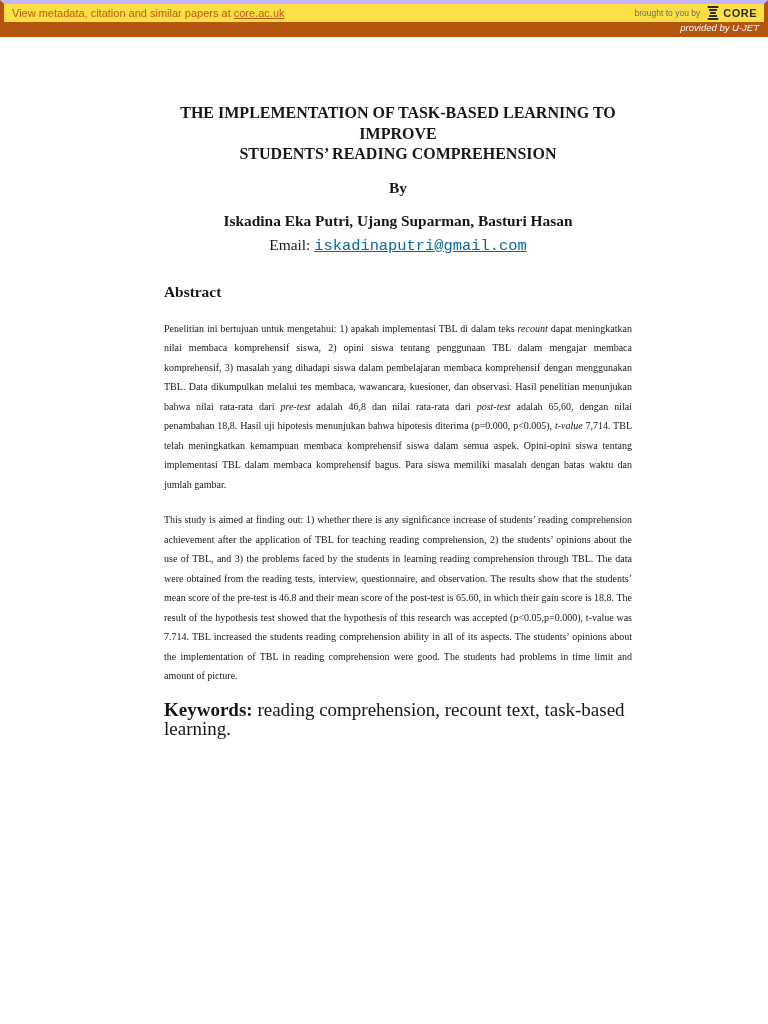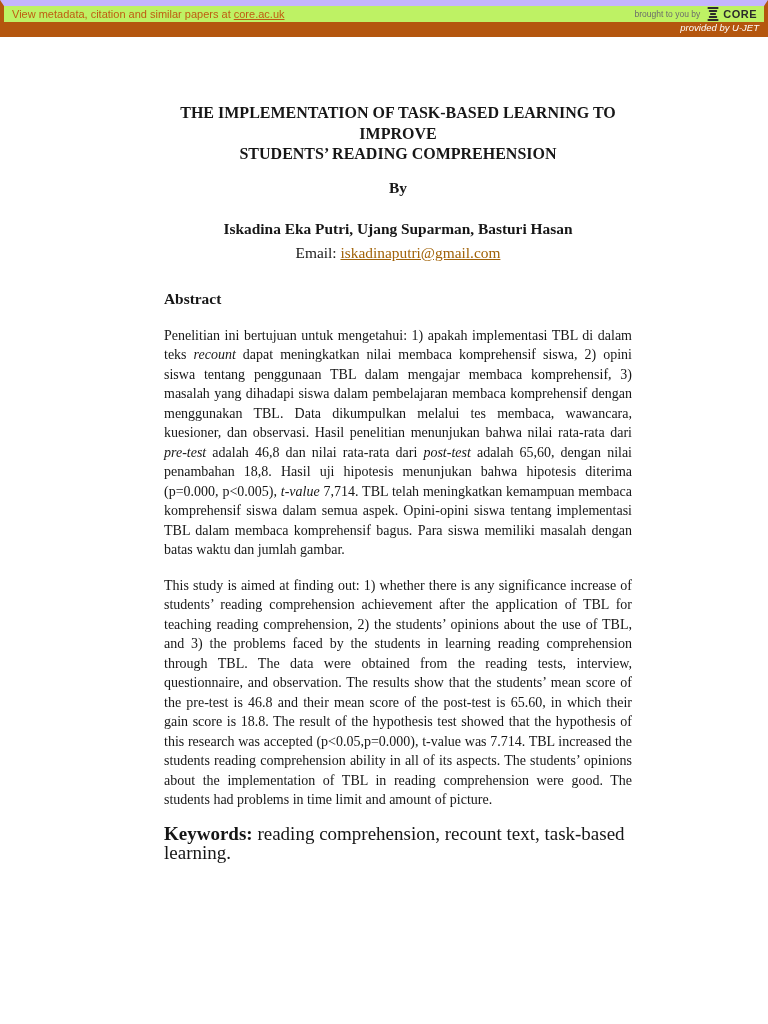--- a/index.html
+++ b/index.html
@@ -8,22 +8,22 @@
     background: #ffffff;
     font-family: "Liberation Serif", "DejaVu Serif", serif;
     color: #161616;
     overflow: hidden;
   }
   .page { position: relative; width: 768px; height: 1024px; background: #fff; }
 
   
   .core-strip {
     position: absolute; top: 0; left: 0; width: 768px; height: 22px;
-    background: #bef264;
-    border-top: 6px solid #c4b5fd;
+    background: #fde047;
+    border-top: 4px solid #c4b5fd;
     border-left: 4px solid #b4560e;
     border-right: 4px solid #b4560e;
     box-sizing: border-box;
     display: flex; align-items: center; justify-content: space-between;
     padding: 0 7px 0 8px;
     font-family: "Liberation Sans", sans-serif;
   }
   .strip-left { font-size: 11px; color: #bf5b11; white-space: nowrap; }
   .strip-left a { color: #bf5b11; text-decoration: underline; }
   .strip-right { display: flex; align-items: center; gap: 4px; white-space: nowrap; }
@@ -37,24 +37,24 @@
     display: flex; align-items: flex-start; justify-content: flex-end;
     padding-right: 9px; box-sizing: border-box;
     font-family: "Liberation Sans", sans-serif;
   }
   .provided { font-size: 9.5px; font-style: italic; color: #ffffff; }
 
   
   .doc { position: absolute; left: 164px; top: 103px; width: 468px; }
   .title { font-size: 16px; font-weight: bold; text-align: center; line-height: 20.5px; }
   .by { font-size: 15.4px; font-weight: bold; text-align: center; margin-top: 13px; line-height: 20px; }
-  .authors { font-size: 15.4px; font-weight: bold; text-align: center; margin-top: 21px; line-height: 20px; }
+  .authors { font-size: 15.4px; font-weight: bold; text-align: center; margin-top: 13px; line-height: 20px; }
   .email { font-size: 15.4px; text-align: center; margin-top: 4px; line-height: 20px; }
   .abstract-h { font-size: 15.4px; font-weight: bold; text-align: left; margin-top: 26px; line-height: 20px; }
-  .para { font-size: 14px; line-height: 19.5px; text-align: justify; margin-top: 17px; }
+  .para { font-size: 10px; line-height: 19.5px; text-align: justify; margin-top: 17px; }
   .para.second { margin-top: 16px; }
   .keywords { font-size: 19px; line-height: 19.5px; text-align: left; margin-top: 14px; }
 
   .it { font-style: italic; }
   .bd { font-weight: bold; }
   a.blue-link { color: #2a2ad4; text-decoration: underline; }
 </style>
 </head>
 <body>
 
@@ -85,21 +85,21 @@
   <div class="doc">
     <div class="title">
       <div>THE IMPLEMENTATION OF TASK-BASED LEARNING TO IMPROVE</div>
       <div>STUDENTS’ READING COMPREHENSION</div>
     </div>
 
     <div class="by">By</div>
 
     <div class="authors">Iskadina Eka Putri, Ujang Suparman, Basturi Hasan</div>
 
-    <div class="email"><span>Email: </span><a class="blue-link" href="#" style="color: #a16207;">iskadinaputri@gmail.com</a></div>
+    <div class="email"><span>Email: </span><a class="blue-link" href="#" style="color: #0369a1; font-family: Liberation Mono, monospace;">iskadinaputri@gmail.com</a></div>
 
     <div class="abstract-h">Abstract</div>
 
     <div class="para"><span>Penelitian ini bertujuan untuk mengetahui: 1) apakah implementasi TBL di dalam teks </span><span class="it">recount</span><span> dapat meningkatkan nilai membaca komprehensif siswa, 2) opini siswa tentang penggunaan TBL dalam mengajar membaca komprehensif, 3) masalah yang dihadapi siswa dalam pembelajaran membaca komprehensif dengan menggunakan TBL. Data dikumpulkan melalui tes membaca, wawancara, kuesioner, dan observasi. Hasil penelitian menunjukan bahwa nilai rata-rata dari </span><span class="it">pre-test</span><span> adalah 46,8 dan nilai rata-rata dari </span><span class="it">post-test</span><span> adalah 65,60, dengan nilai penambahan 18,8. Hasil uji hipotesis menunjukan bahwa hipotesis diterima (p=0.000, p&lt;0.005), </span><span class="it">t-value</span><span> 7,714. TBL telah meningkatkan kemampuan membaca komprehensif siswa dalam semua aspek. Opini-opini siswa tentang implementasi TBL dalam membaca komprehensif bagus. Para siswa memiliki masalah dengan batas waktu dan jumlah gambar.</span></div>
 
     <div class="para second">This study is aimed at finding out: 1) whether there is any significance increase of students’ reading comprehension achievement after the application of TBL for teaching reading comprehension, 2) the students’ opinions about the use of TBL, and 3) the problems faced by the students in learning reading comprehension through TBL. The data were obtained from the reading tests, interview, questionnaire, and observation. The results show that the students’ mean score of the pre-test is 46.8 and their mean score of the post-test is 65.60, in which their gain score is 18.8. The result of the hypothesis test showed that the hypothesis of this research was accepted (p&lt;0.05,p=0.000), t-value was 7.714. TBL increased the students reading comprehension ability in all of its aspects. The students’ opinions about the implementation of TBL in reading comprehension were good. The students had problems in time limit and amount of picture.</div>
 
     <div class="keywords"><span class="bd">Keywords:</span><span> reading comprehension, recount text, task-based learning.</span></div>
   </div>
 

